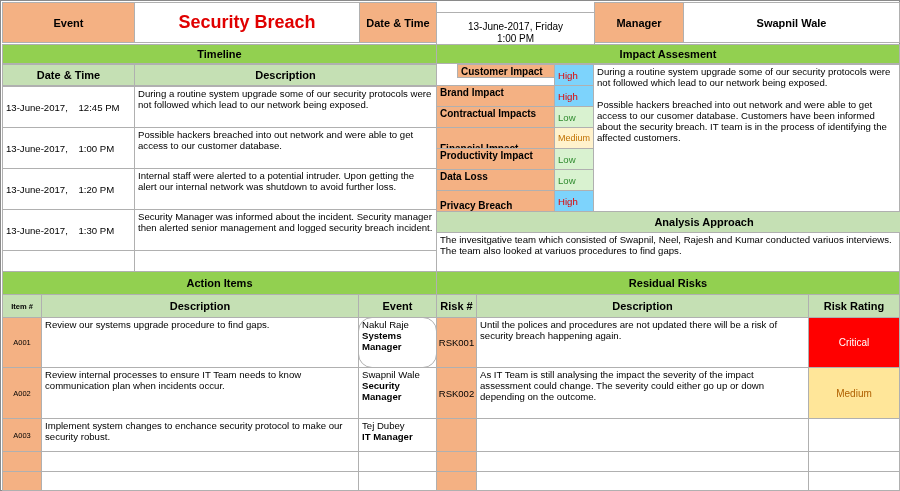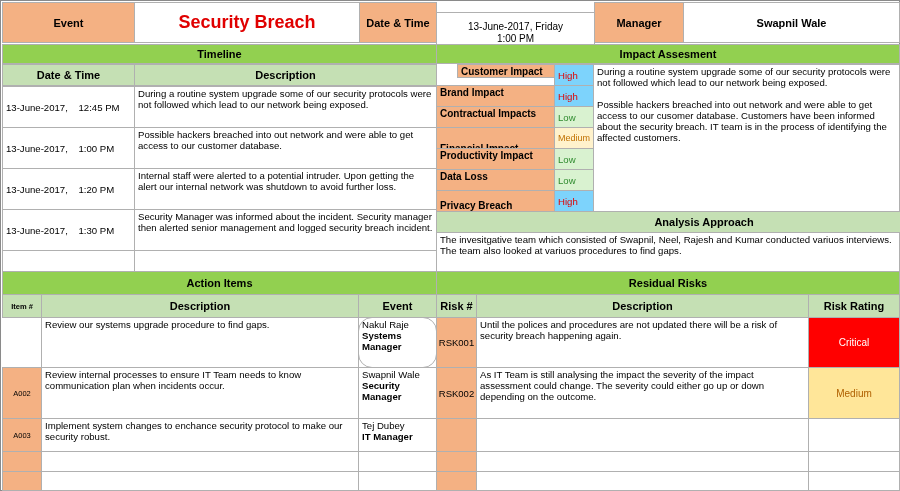--- a/index.html
+++ b/index.html
@@ -73,20 +73,21 @@
   </div>
 
   <div class="abs lgreen center bold" style="left:435px;top:210px;width:536px;height:22px;font-size:11px;">Analysis Approach</div>
   <div class="abs txt" style="left:435px;top:231px;width:464px;height:40px;">The invesitgative team which consisted of Swapnil, Neel, Rajesh and Kumar conducted variuos interviews. The team also looked at variuos procedures to find gaps.</div>
 
   <div class="abs green center bold" style="left:1px;top:270px;width:435px;height:24px;font-size:11px;">Action Items</div>
   <div class="abs lgreen center bold" style="left:1px;top:293px;width:40px;height:24px;font-size:7.5px;">Item #</div>
   <div class="abs lgreen center bold" style="left:40px;top:293px;width:318px;height:24px;font-size:11px;">Description</div>
   <div class="abs lgreen center bold" style="left:357px;top:293px;width:79px;height:24px;font-size:11px;">Event</div>
 
+  <div class="abs orange center" style="left:1px;top:316px;width:40px;height:51px;font-size:7.5px;">A001</div>
   <div class="abs txt" style="left:40px;top:316px;width:318px;height:51px;">Review our systems upgrade procedure to find gaps.</div>
   <div class="abs txt" style="left:357px;top:316px;width:79px;height:51px;border-radius:14px;">
     <div>Nakul Raje</div>
     <div class="bold">Systems Manager</div>
   </div>
 
   <div class="abs orange center" style="left:1px;top:366px;width:40px;height:52px;font-size:7.5px;">A002</div>
   <div class="abs txt" style="left:40px;top:366px;width:318px;height:52px;">Review internal processes to ensure IT Team needs to know communication plan when incidents occur.</div>
   <div class="abs txt" style="left:357px;top:366px;width:79px;height:52px;">
     <div>Swapnil Wale</div>

